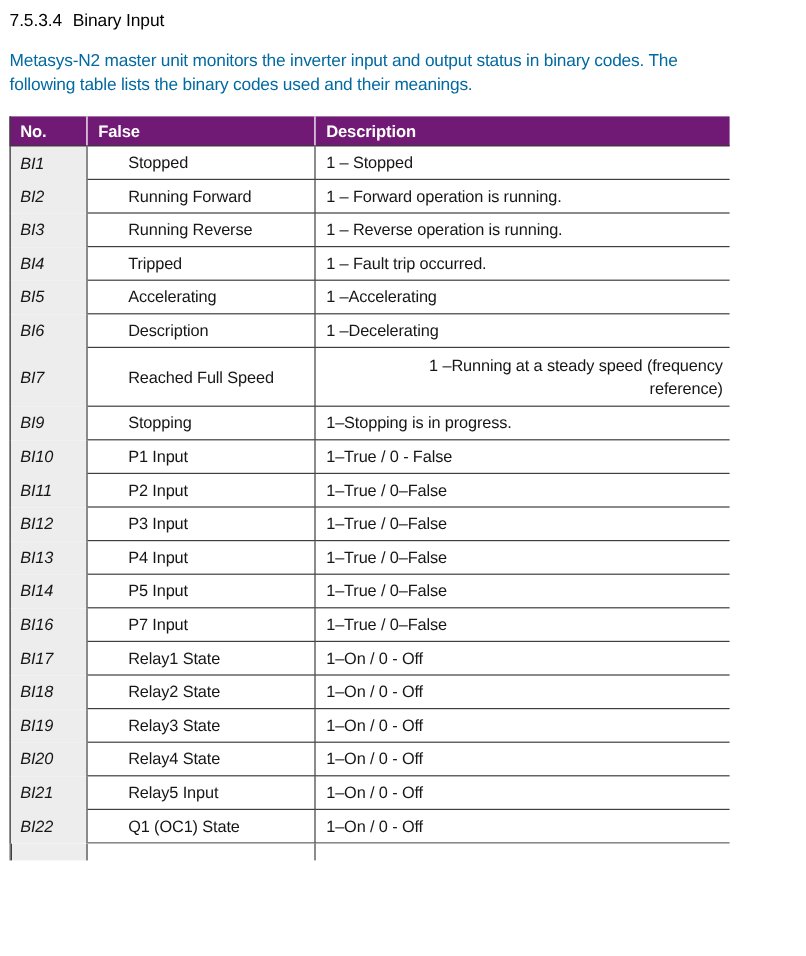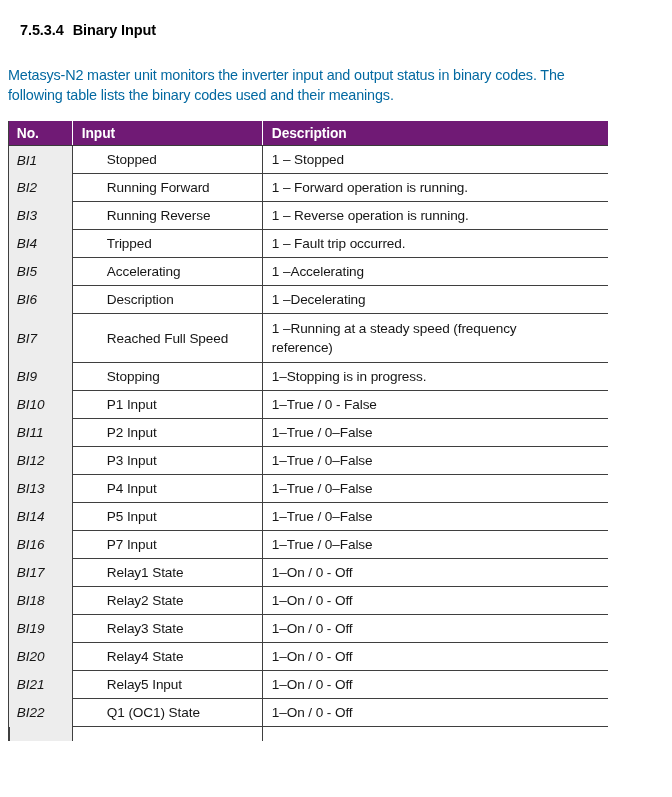--- a/index.html
+++ b/index.html
@@ -17,24 +17,24 @@
   }
   .page {
     position: relative;
     width: 672px;
     height: 797px;
     box-sizing: border-box;
     padding: 0 8px;
     overflow: hidden;
   }
   .heading {
-    margin: 12px;
+    margin: 0;
     padding-top: 10px;
     font-size: 14.5px;
-    font-weight: bold;
+    font-weight: normal;
     letter-spacing: -0.1px;
     color: #000000;
     line-height: 1.2;
   }
   .heading .sect-num {
     display: inline-block;
     margin-right: 9px;
   }
   .intro {
     margin: 0;
@@ -104,21 +104,21 @@
     padding-left: 34px;
   }
   table.bi-table tbody tr.tall td {
     height: 44px;
   }
   table.bi-table tbody tr.tall td.cell-desc {
     line-height: 19px;
     padding-top: 2px;
     padding-bottom: 2px;
   }
-  .desc-line { display: block; }
+  .desc-line { display: block; text-align: right; }
   
   .table-wrap {
     border-left: 1.2px solid #3f3f3f;
   }
   table.bi-table {
     margin-left: -1.2px;
     border-left: 1.2px solid #3f3f3f;
   }
   
   .partial-row {
@@ -159,21 +159,21 @@
   <div class="table-wrap">
     <table class="bi-table">
       <colgroup>
         <col class="c-no">
         <col class="c-name">
         <col class="c-desc">
       </colgroup>
       <thead>
         <tr>
           <th class="th-no">No.</th>
-          <th class="th-name">Input</th>
+          <th class="th-name">False</th>
           <th class="th-desc">Description</th>
         </tr>
       </thead>
       <tbody id="table-body">
           <tr>
             <td class="cell-no">BI1</td>
             <td class="cell-name">Stopped</td>
             <td class="cell-desc">1 – Stopped</td>
           </tr>
           <tr>

